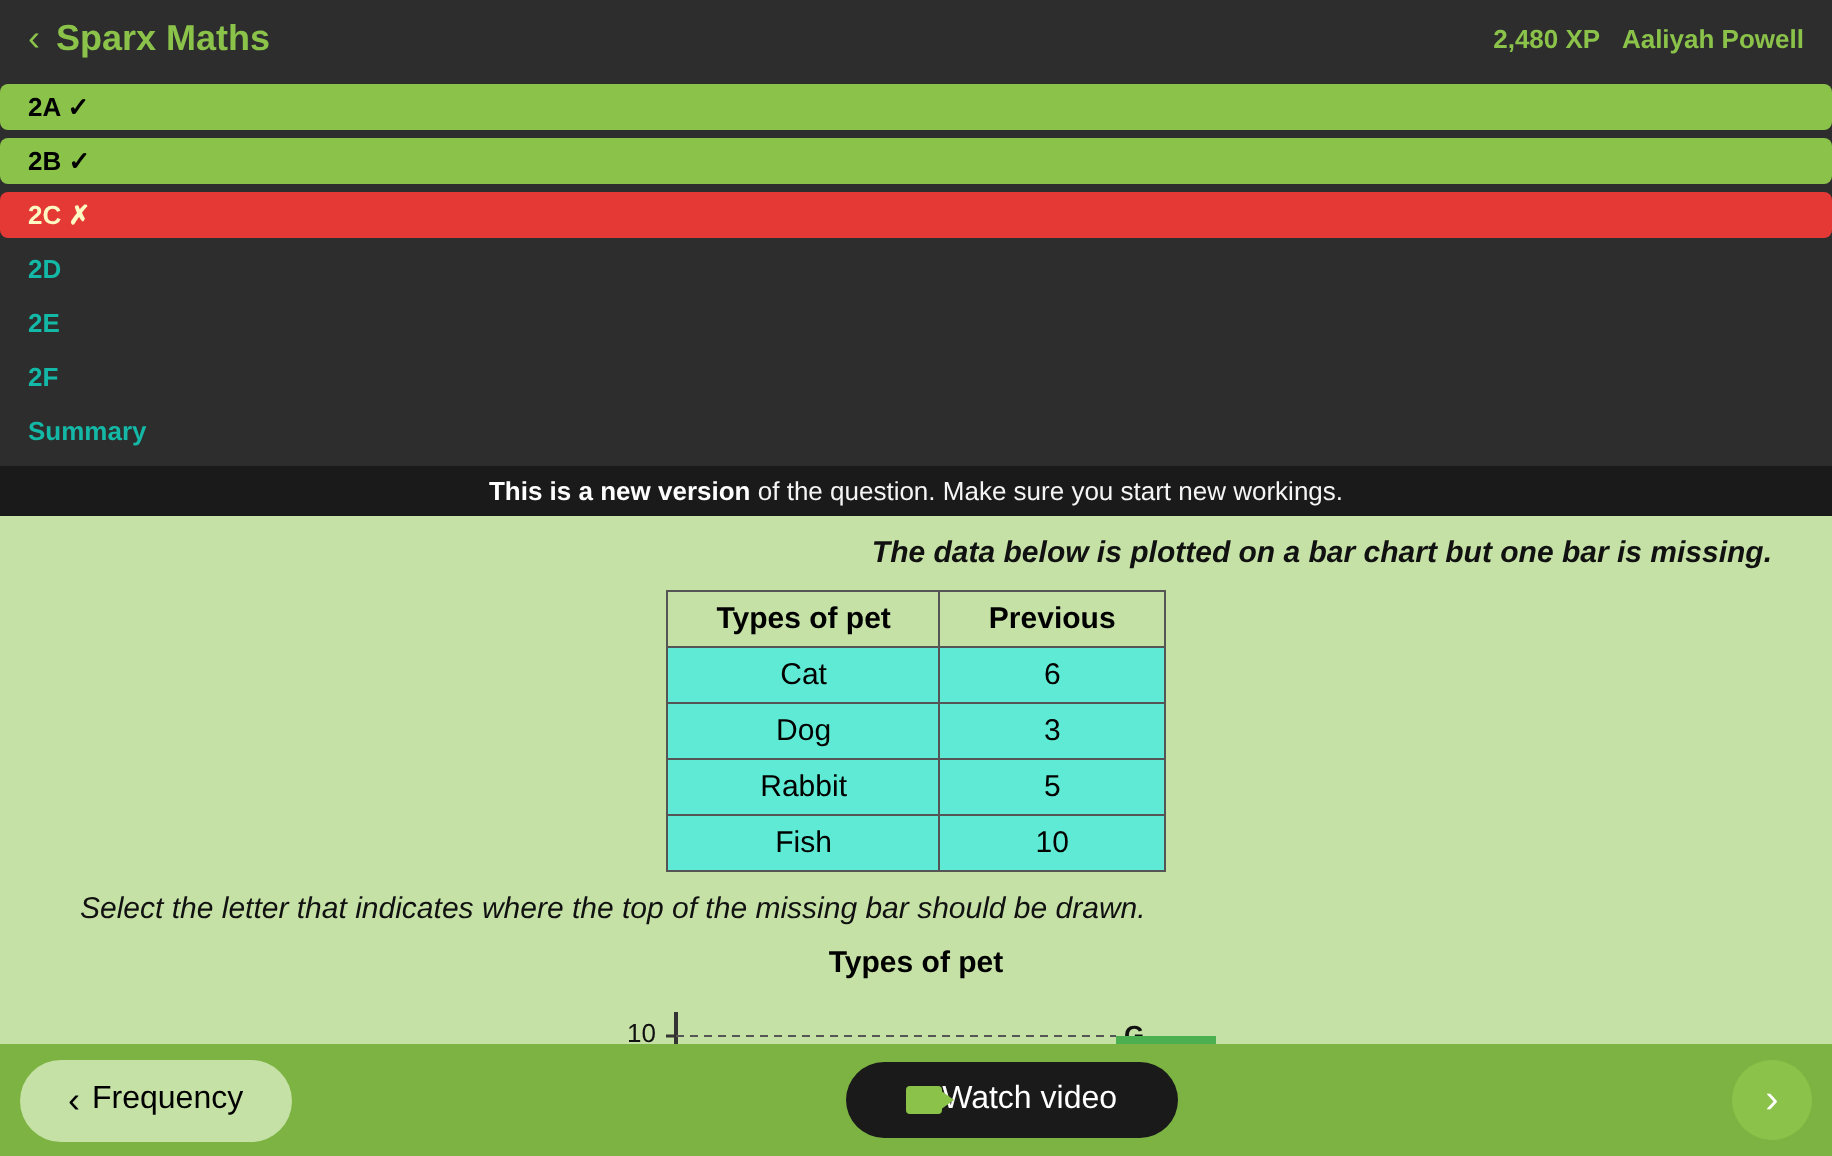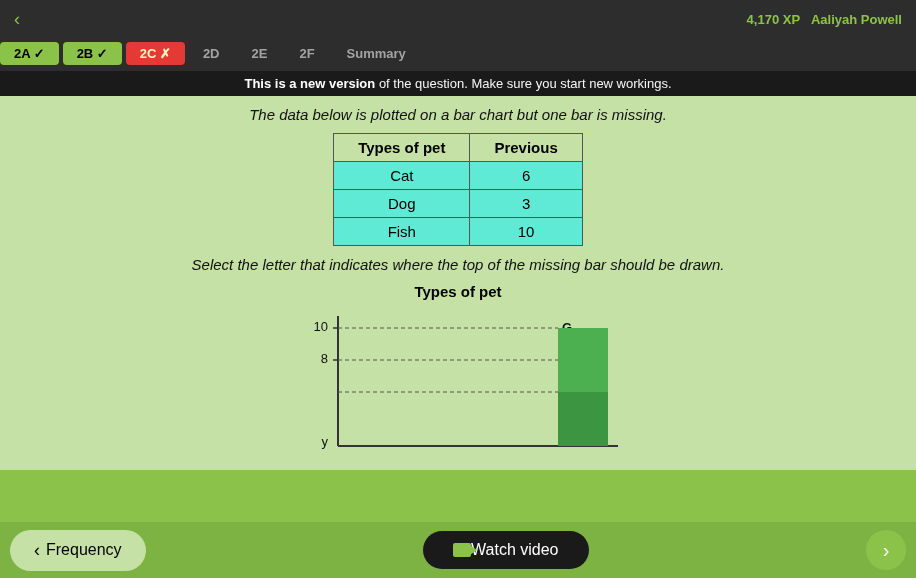--- a/index.html
+++ b/index.html
@@ -42,43 +42,45 @@
     }
     .header-right span {
       color: #8BC34A;
       font-weight: bold;
     }
 
     
     .tabs {
       background-color: #2d2d2d;
       display: flex;
+      justify-content: center;
       gap: 4px;
       padding: 4px 0 6px;
+      flex-direction: column;
     }
     .tab {
       padding: 4px 14px;
       border-radius: 4px;
       font-size: 13px;
       font-weight: bold;
       cursor: pointer;
       color: #fff;
       background: transparent;
     }
     .tab.active-green {
       background-color: #8BC34A;
       color: #000;
     }
     .tab.active-red {
       background-color: #e53935;
       color: #fef9c3;
     }
     .tab.plain {
       background: transparent;
-      color: #a3a3a3;
+      color: #14b8a6;
     }
 
     
     .notif-bar {
       background-color: #1a1a1a;
       color: #f5f5f5;
       text-align: center;
       font-size: 13px;
       padding: 5px 10px;
     }
@@ -86,23 +88,24 @@
 
     
     .main-content {
       background-color: #c5e1a5;
       padding: 10px 30px 0 30px;
     }
 
     .question-intro {
       font-style: italic;
       font-size: 15px;
-      text-align: center;
+      text-align: right;
       color: #111;
       margin-bottom: 10px;
+      font-weight: bold;
     }
 
     
     .data-table {
       margin: 0 auto 10px auto;
       border-collapse: collapse;
       font-size: 15px;
     }
     .data-table th, .data-table td {
       border: 1px solid #555;
@@ -115,21 +118,20 @@
       background: #c5e1a5;
     }
 
     
     .select-prompt {
       font-style: italic;
       font-size: 15px;
       color: #111;
       margin-bottom: 10px;
       padding: 0 10px;
-      text-align: center;
     }
 
     
     .chart-section {
       text-align: center;
     }
     .chart-title {
       font-weight: bold;
       font-size: 15px;
       margin-bottom: 6px;
@@ -219,23 +221,24 @@
       justify-content: center;
       color: #fff;
     }
   </style>
 </head>
 <body>
 
 <div class="header">
   <div class="header-left">
     <span class="back-arrow">‹</span>
+    <span class="header-title">Sparx Maths</span>
   </div>
   <div class="header-right">
-    <span>4,170 XP</span>
+    <span>2,480 XP</span>
     &nbsp;
     <span>Aaliyah Powell</span>
   </div>
 </div>
 
 <div class="tabs">
   <div class="tab active-green">2A ✓</div>
   <div class="tab active-green">2B ✓</div>
   <div class="tab active-red">2C ✗</div>
   <div class="tab plain">2D</div>
@@ -262,20 +265,24 @@
     <tbody>
       <tr>
         <td>Cat</td>
         <td>6</td>
       </tr>
       <tr>
         <td>Dog</td>
         <td>3</td>
       </tr>
       <tr>
+        <td>Rabbit</td>
+        <td>5</td>
+      </tr>
+      <tr>
         <td>Fish</td>
         <td>10</td>
       </tr>
     </tbody>
   </table>
 
   <p class="select-prompt">Select the letter that indicates where the top of the missing bar should be drawn.</p>
 
   <div class="chart-section">
     <div class="chart-title">Types of pet</div>

